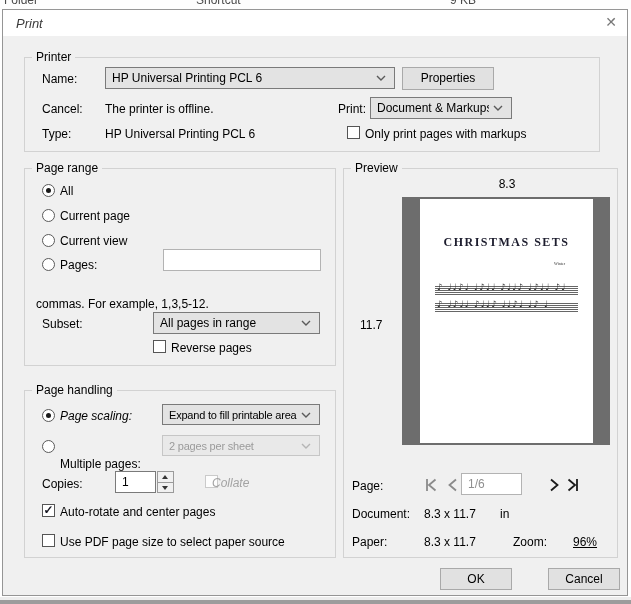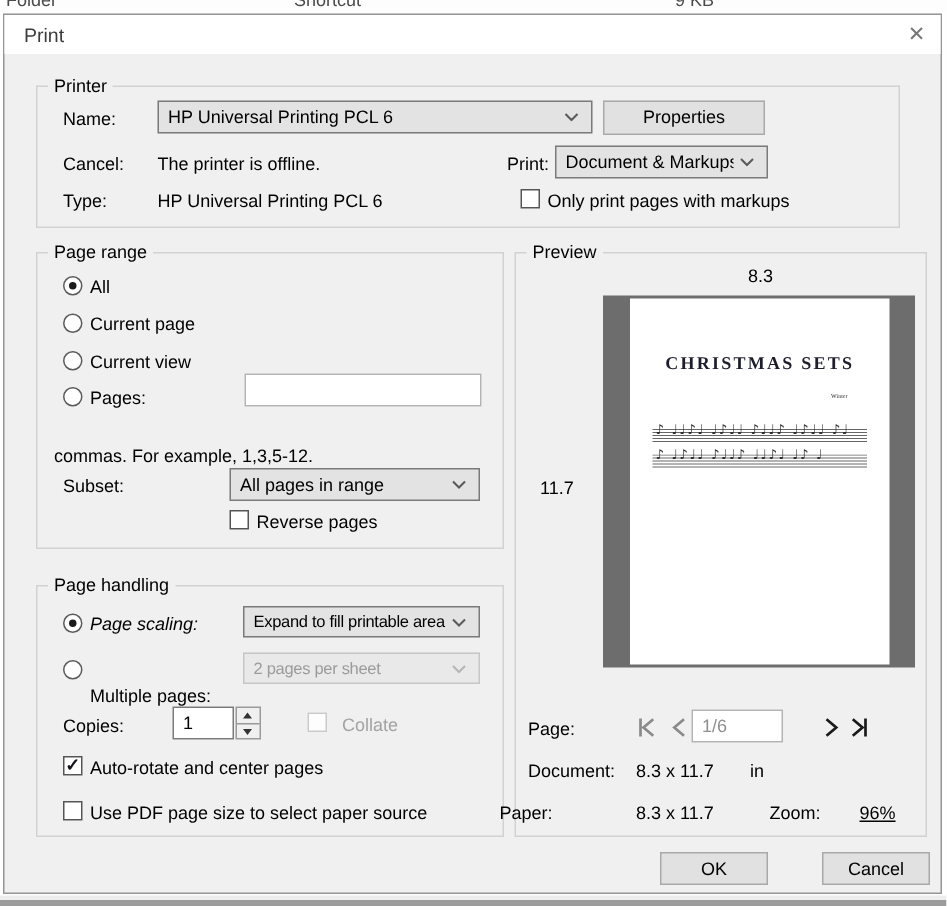--- a/index.html
+++ b/index.html
@@ -7,21 +7,21 @@
   body { font-family:"Liberation Sans", sans-serif; font-size:12px; color:#000; background:#fff; }
   #page { position:relative; width:631px; height:604px; overflow:hidden; background:#fff; }
 
   
   .bg-strip { position:absolute; left:0; top:0; width:631px; height:9px; overflow:hidden; background:#fdfdfd; }
   .bg-frag { position:absolute; top:-7px; color:#4a4a4a; font-size:12px; }
 
   
   .dialog { position:absolute; left:2px; top:9px; width:626px; height:587px; background:#f0f0f0; border:1px solid #959595; }
   .titlebar { position:absolute; left:3px; top:10px; width:624px; height:26px; background:#ffffff; }
-  .title-text { position:absolute; left:16px; top:16px; font-size:13px; color:#3c3c3c; }
+  .title-text { position:absolute; left:16px; top:16px; font-size:13px; color:#3c3c3c;font-style:italic; }
   .close-x { position:absolute; left:600px; top:12px; width:22px; height:20px; text-align:center; color:#777; font-size:14px; line-height:20px; cursor:default; }
 
   
   .gb { position:absolute; border:1px solid #d2d2d2; }
   .gb-label { position:absolute; background:#f0f0f0; padding:0 4px; font-size:12px; color:#000; }
 
   .lbl { position:absolute; font-size:12px; color:#000; white-space:nowrap; }
   .dis { color:#a3a3a3; }
 
   
@@ -85,21 +85,21 @@
 
   <span class="lbl" style="left:42px; top:72px;">Name:</span>
   <div class="combo" style="left:105px; top:67px; width:290px;">
     <span class="txt">HP Universal Printing PCL 6</span>
     <span class="chev">
       <svg width="10" height="6" viewBox="0 0 10 6">
           <path d="M1 1 L5 5 L9 1" stroke="#5a5a5a" stroke-width="1.4" fill="none"></path>
         </svg>
     </span>
   </div>
-  <div class="btn" style="left:402px; top:67px; width:108px;">Properties</div>
+  <div class="btn" style="left:402px; top:67px; width:92px;">Properties</div>
 
   <span class="lbl" style="left:42px; top:102px;">Cancel:</span>
   <span class="lbl" style="left:105px; top:102px;">The printer is offline.</span>
   <span class="lbl" style="left:338px; top:102px;">Print:</span>
   <div class="combo" style="left:370px; top:97px; width:142px;">
     <span class="txt">Document &amp; Markups</span>
     <span class="chev">
       <svg width="10" height="6" viewBox="0 0 10 6">
           <path d="M1 1 L5 5 L9 1" stroke="#5a5a5a" stroke-width="1.4" fill="none"></path>
         </svg>
@@ -171,21 +171,21 @@
   <div class="tinput" style="left:115px; top:471px; width:41px; border-color:#7a7a7a;">1</div>
   <div class="spin" style="left:157px; top:471px;">
     <div class="half">
         <span class="tri-up"></span>
       </div>
     <div class="half">
         <span class="tri-dn"></span>
       </div>
   </div>
   <span class="check disabled" style="left:205px; top:475px;"></span>
-  <span class="lbl dis" style="left:228px; top:476px;">Collate</span>
+  <span class="lbl dis" style="left:212px; top:476px;font-style:italic;">Collate</span>
 
   <span class="check" style="left:42px; top:504px;">✓</span>
   <span class="lbl" style="left:60px; top:505px;">Auto-rotate and center pages</span>
 
   <span class="check" style="left:42px; top:534px;"></span>
   <span class="lbl" style="left:60px; top:535px;">Use PDF page size to select paper source</span>
 
   <div class="gb" style="left:343px; top:168px; width:275px; height:390px;"></div>
   <span class="gb-label" style="left:351px; top:161px;">Preview</span>
 
@@ -224,21 +224,21 @@
   <span class="navbtn" style="left:565px; top:477px;">
     <svg width="16" height="16" viewBox="0 0 16 16">
         <path d="M3.5 2.5 L10 8 L3.5 13.5 M12 2 V14" stroke="#1a1a1a" stroke-width="1.8" fill="none"></path>
       </svg>
   </span>
 
   <span class="lbl" style="left:352px; top:507px;">Document:</span>
   <span class="lbl" style="left:424px; top:507px;">8.3 x 11.7</span>
   <span class="lbl" style="left:500px; top:507px;">in</span>
 
-  <span class="lbl" style="left:333px; top:535px;text-align:center;">Paper:</span>
+  <span class="lbl" style="left:352px; top:535px;text-align:center;">Paper:</span>
   <span class="lbl" style="left:424px; top:535px;">8.3 x 11.7</span>
   <span class="lbl" style="left:513px; top:535px;">Zoom:</span>
   <span class="lbl" style="left:573px; top:535px;text-decoration:underline;">96%</span>
 
   <div class="btn" style="left:440px; top:568px; width:72px; height:22px; line-height:20px;">OK</div>
   <div class="btn" style="left:548px; top:568px; width:72px; height:22px; line-height:20px;">Cancel</div>
 
   <div style="position:absolute; left:0; top:597px; width:631px; height:3px; background:#ededed;"></div>
   <div style="position:absolute; left:0; top:600px; width:631px; height:4px; background:#9c9c9c;"></div>
 

